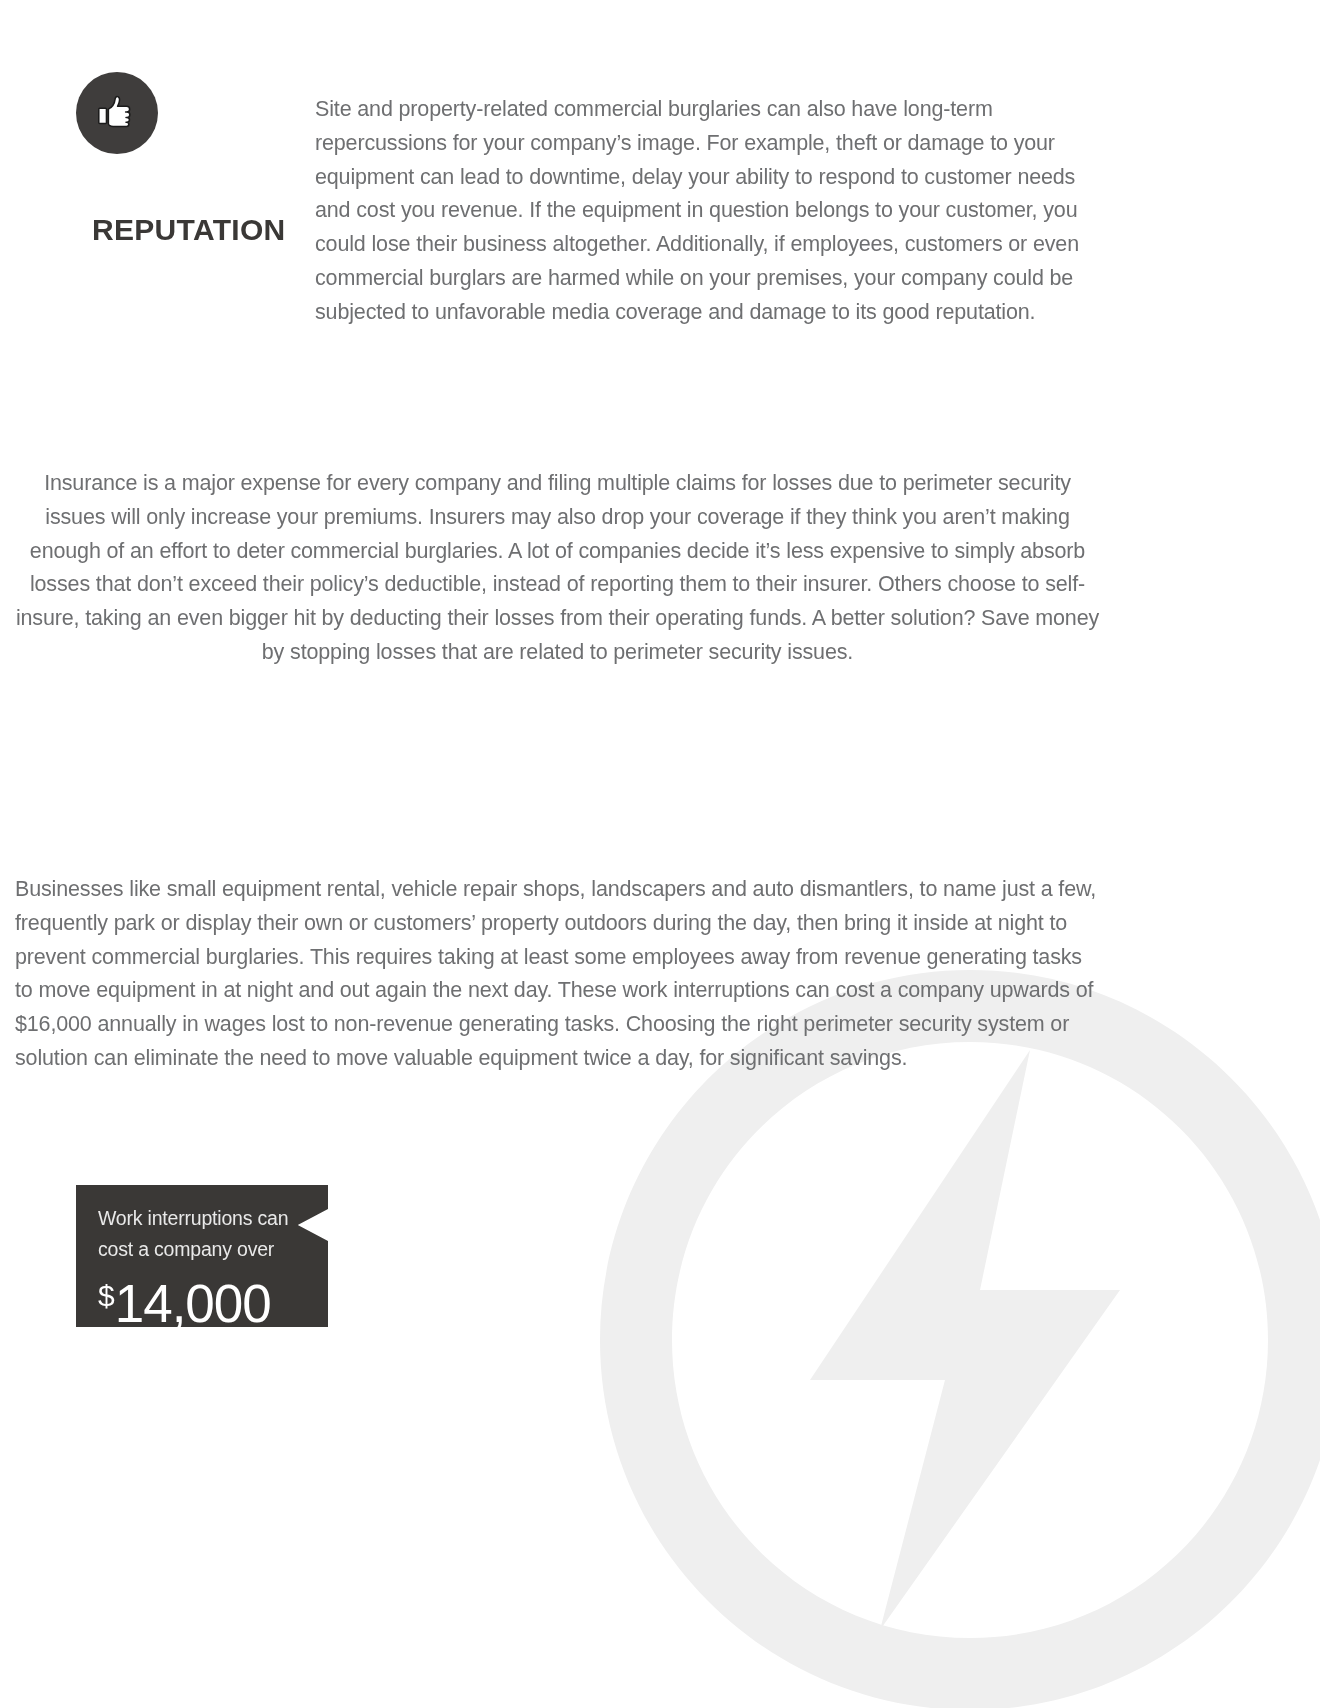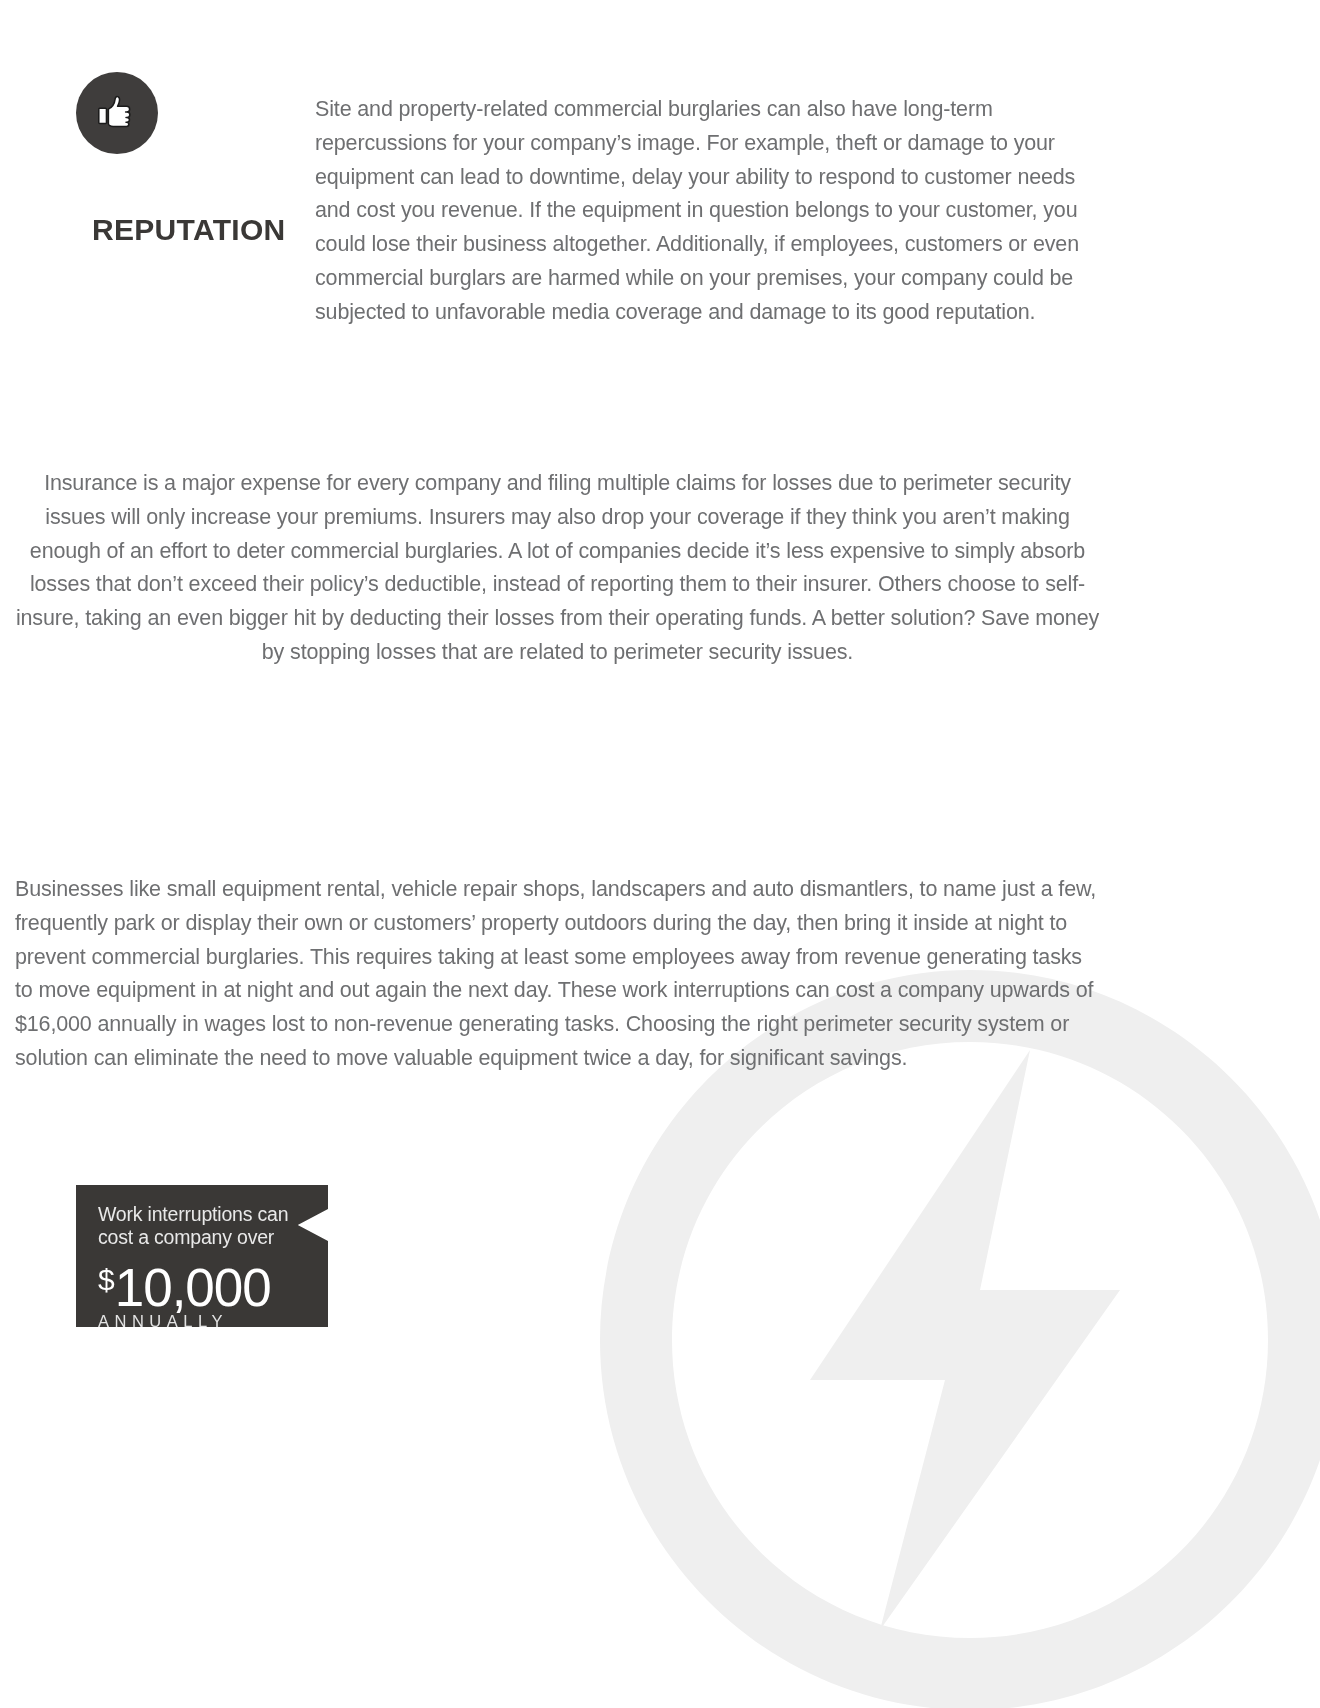--- a/index.html
+++ b/index.html
@@ -118,21 +118,21 @@
     color: #ffffff;
     box-sizing: border-box;
     padding: 18px 22px 14px 22px;
     z-index: 3;
     -webkit-clip-path: polygon(0 0, 100% 0, 100% 24px, 88% 40px, 100% 56px, 100% 100%, 0 100%);
     clip-path: polygon(0 0, 100% 0, 100% 24px, 88% 40px, 100% 56px, 100% 100%, 0 100%);
   }
   .callout-lead {
     font-family: "Liberation Sans", sans-serif;
     font-size: 19.5px;
-    line-height: 23px;
+    line-height: 31px;
     color: #e9e9e9;
     letter-spacing: -0.2px;
     white-space: pre-line;
   }
   .callout-amount {
     font-family: "Liberation Sans", sans-serif;
     font-size: 53px;
     line-height: 57px;
     font-weight: normal;
     color: #ffffff;
@@ -195,17 +195,17 @@
 
   <div class="section sec-daily">
     <div class="sec-right">
       <p class="body-copy copy-daily">Businesses like small equipment rental, vehicle repair shops, landscapers and auto dismantlers, to name just a few, frequently park or display their own or customers’ property outdoors during the day, then bring it inside at night to prevent commercial burglaries. This requires taking at least some employees away from revenue generating tasks to move equipment in at night and out again the next day. These work interruptions can cost a company upwards of $16,000 annually in wages lost to non-revenue generating tasks. Choosing the right perimeter security system or solution can eliminate the need to move valuable equipment twice a day, for significant savings.</p>
     </div>
   </div>
 
   <div class="callout">
     <div class="callout-lead">Work interruptions can
 cost a company over</div>
-    <div class="callout-amount"><span class="cur">$</span><span>10,000</span></div>
+    <div class="callout-amount"><span class="cur">$</span><span>14,000</span></div>
     <div class="callout-annually">ANNUALLY</div>
   </div>
 
 </div>
 
 </body></html>

